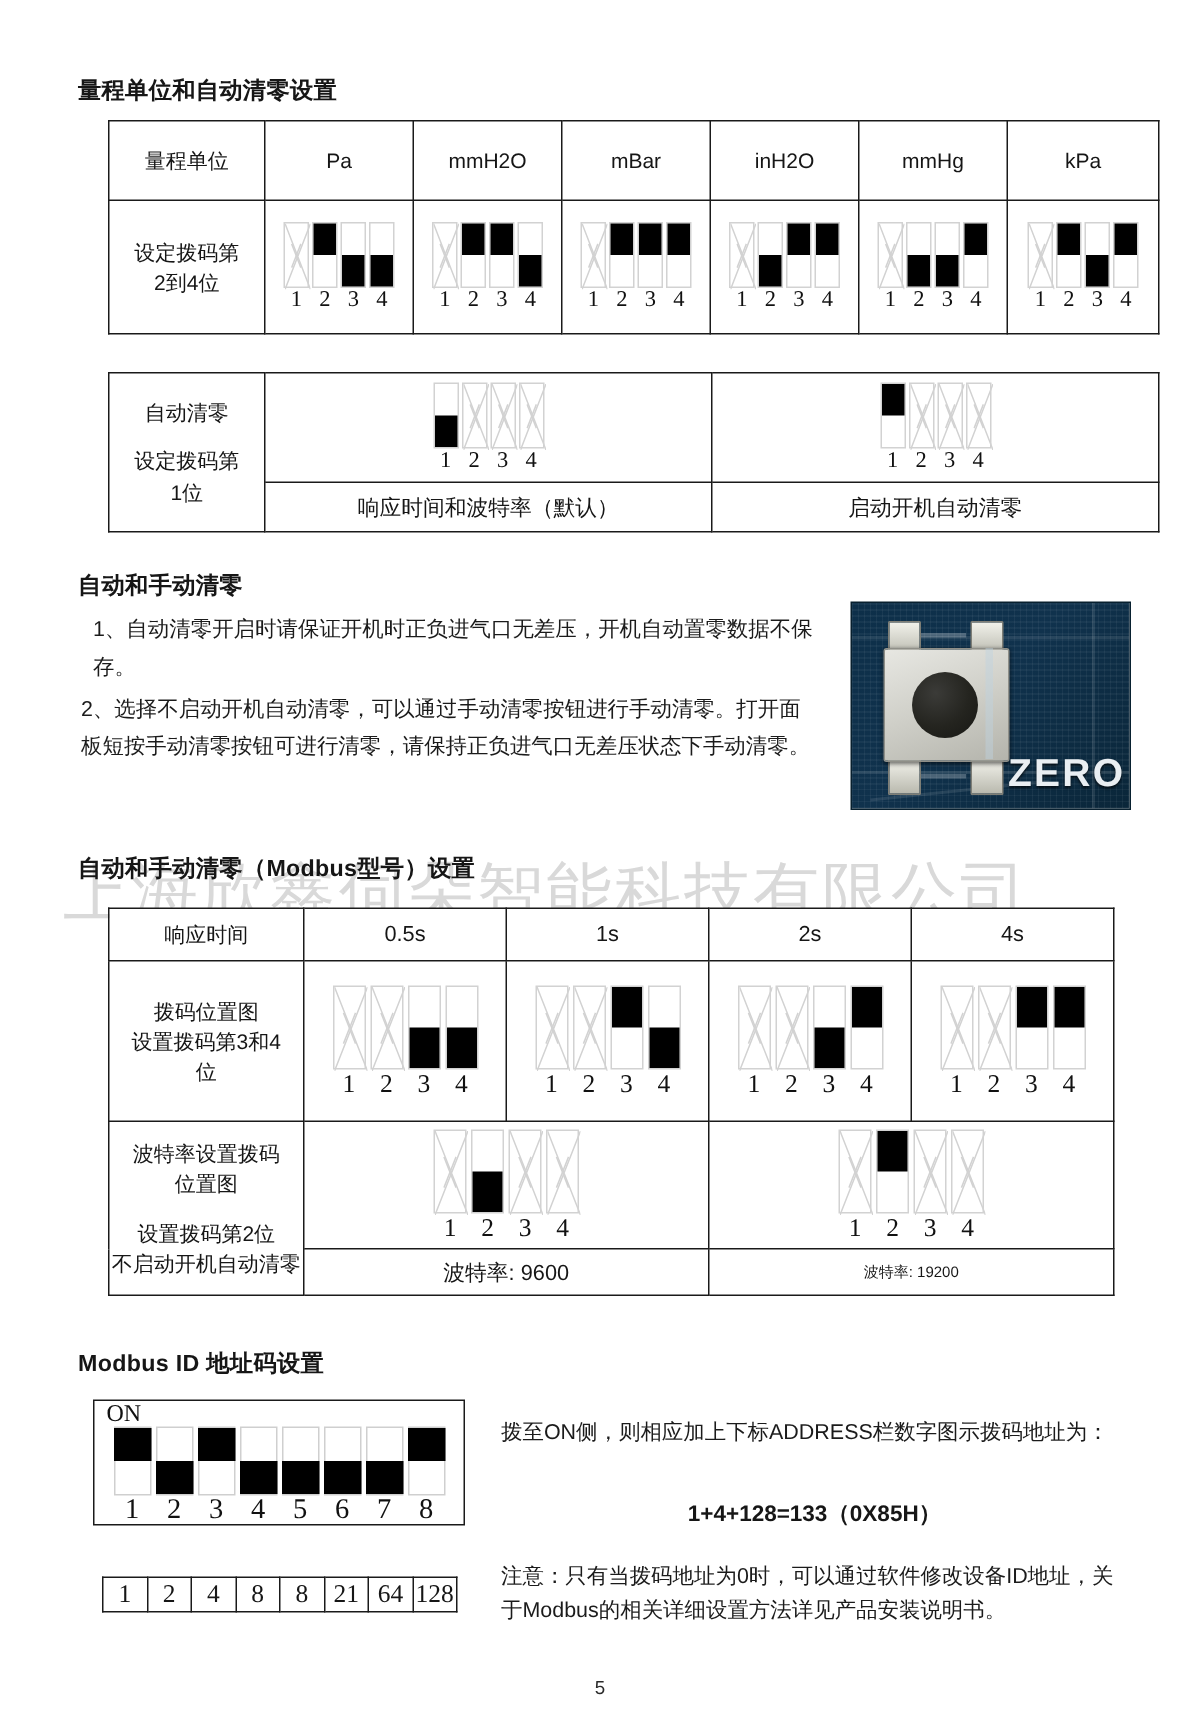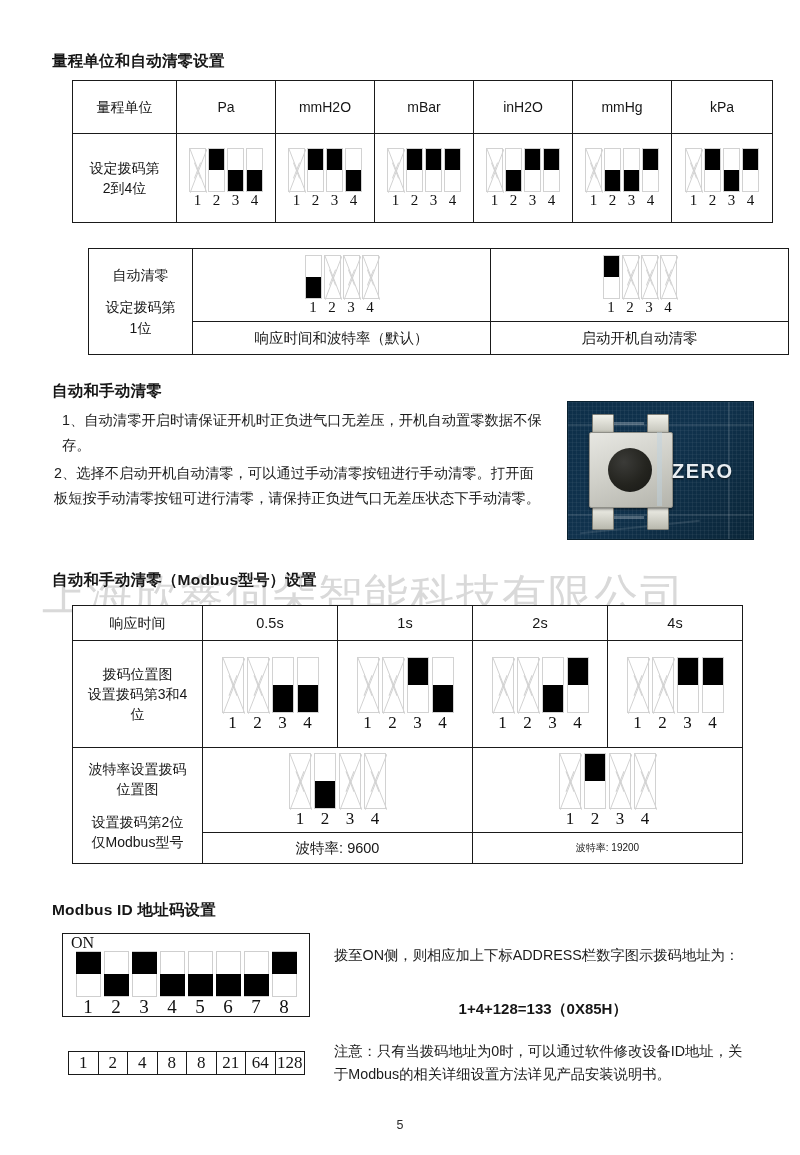--- a/index.html
+++ b/index.html
@@ -173,25 +173,26 @@
   }
   .pin {
     position: absolute;
     background: linear-gradient(180deg, #f1f1ea, #b9b9ae);
     border: 1px solid #7e7e76;
     border-radius: 1px;
   }
   .zero-text {
     position: absolute;
     color: #e9eef2;
-    font-size: 20px;
+    font-size: 26px;
     font-weight: bold;
     letter-spacing: 1.5px;
     font-family: "Liberation Sans", "DejaVu Sans", sans-serif;
     text-shadow: 0 1px 2px rgba(0,0,0,.7);
+    margin-top: 40px;
   }
 
   
   .mb-box {
     border: 1.4px solid #1a1a1a;
     background: #fff;
     position: relative;
     box-sizing: border-box;
   }
   .mb-on {
@@ -431,21 +432,21 @@
                 </div><div class="dip-nums">
                   <span style="width: 19px; font-size: 15px;">1</span>
                   <span style="width: 19px; font-size: 15px;">2</span>
                   <span style="width: 19px; font-size: 15px;">3</span>
                   <span style="width: 19px; font-size: 15px;">4</span>
                 </div></div></td>
         </tr>
       </tbody>
     </table>
 
-    <table class="grid abs" style="left:68px; top:248px; width:700px;">
+    <table class="grid abs" style="left:52px; top:248px; width:700px;">
       <colgroup>
           <col style="width:104px">
           <col style="width:298px">
           <col style="width:298px">
         </colgroup>
       <tbody>
         <tr>
           <td class="lbl" rowspan="2">
             <div>自动清零</div>
             <div style="height:12px"></div>
@@ -654,21 +655,21 @@
                   <span style="width: 25px; font-size: 17px;">3</span>
                   <span style="width: 25px; font-size: 17px;">4</span>
                 </div></div></td>
         </tr>
         <tr>
           <td class="lbl" rowspan="2" style="height:112px;">
             <div>波特率设置拨码</div>
             <div>位置图</div>
             <div style="height:12px"></div>
             <div>设置拨码第2位</div>
-            <div>仅Modbus型号</div>
+            <div>不启动开机自动清零</div>
           </td>
           <td colspan="2" style="height:84px;">
             <div class="dip"><div class="dip-row">
                   <div class="sw x-mark" style="width: 22px; height: 56px; margin: 0px 1.5px; --xa: 68.55226367289465deg; --xl: 60.166435825965294px;">
                     <svg width="22" height="56" viewBox="0 0 22 56" style="position: absolute; left: 0px; top: 0px;">
                       <path d="M0 0 L22 56 M22 0 L0 56" stroke="#d2d2d2" stroke-width="1" fill="none"></path>
                     </svg>
                   </div>
                   <div class="sw" style="width: 22px; height: 56px; margin: 0px 1.5px; --xa: 68.55226367289465deg;">
                     <div class="knob down"></div>

